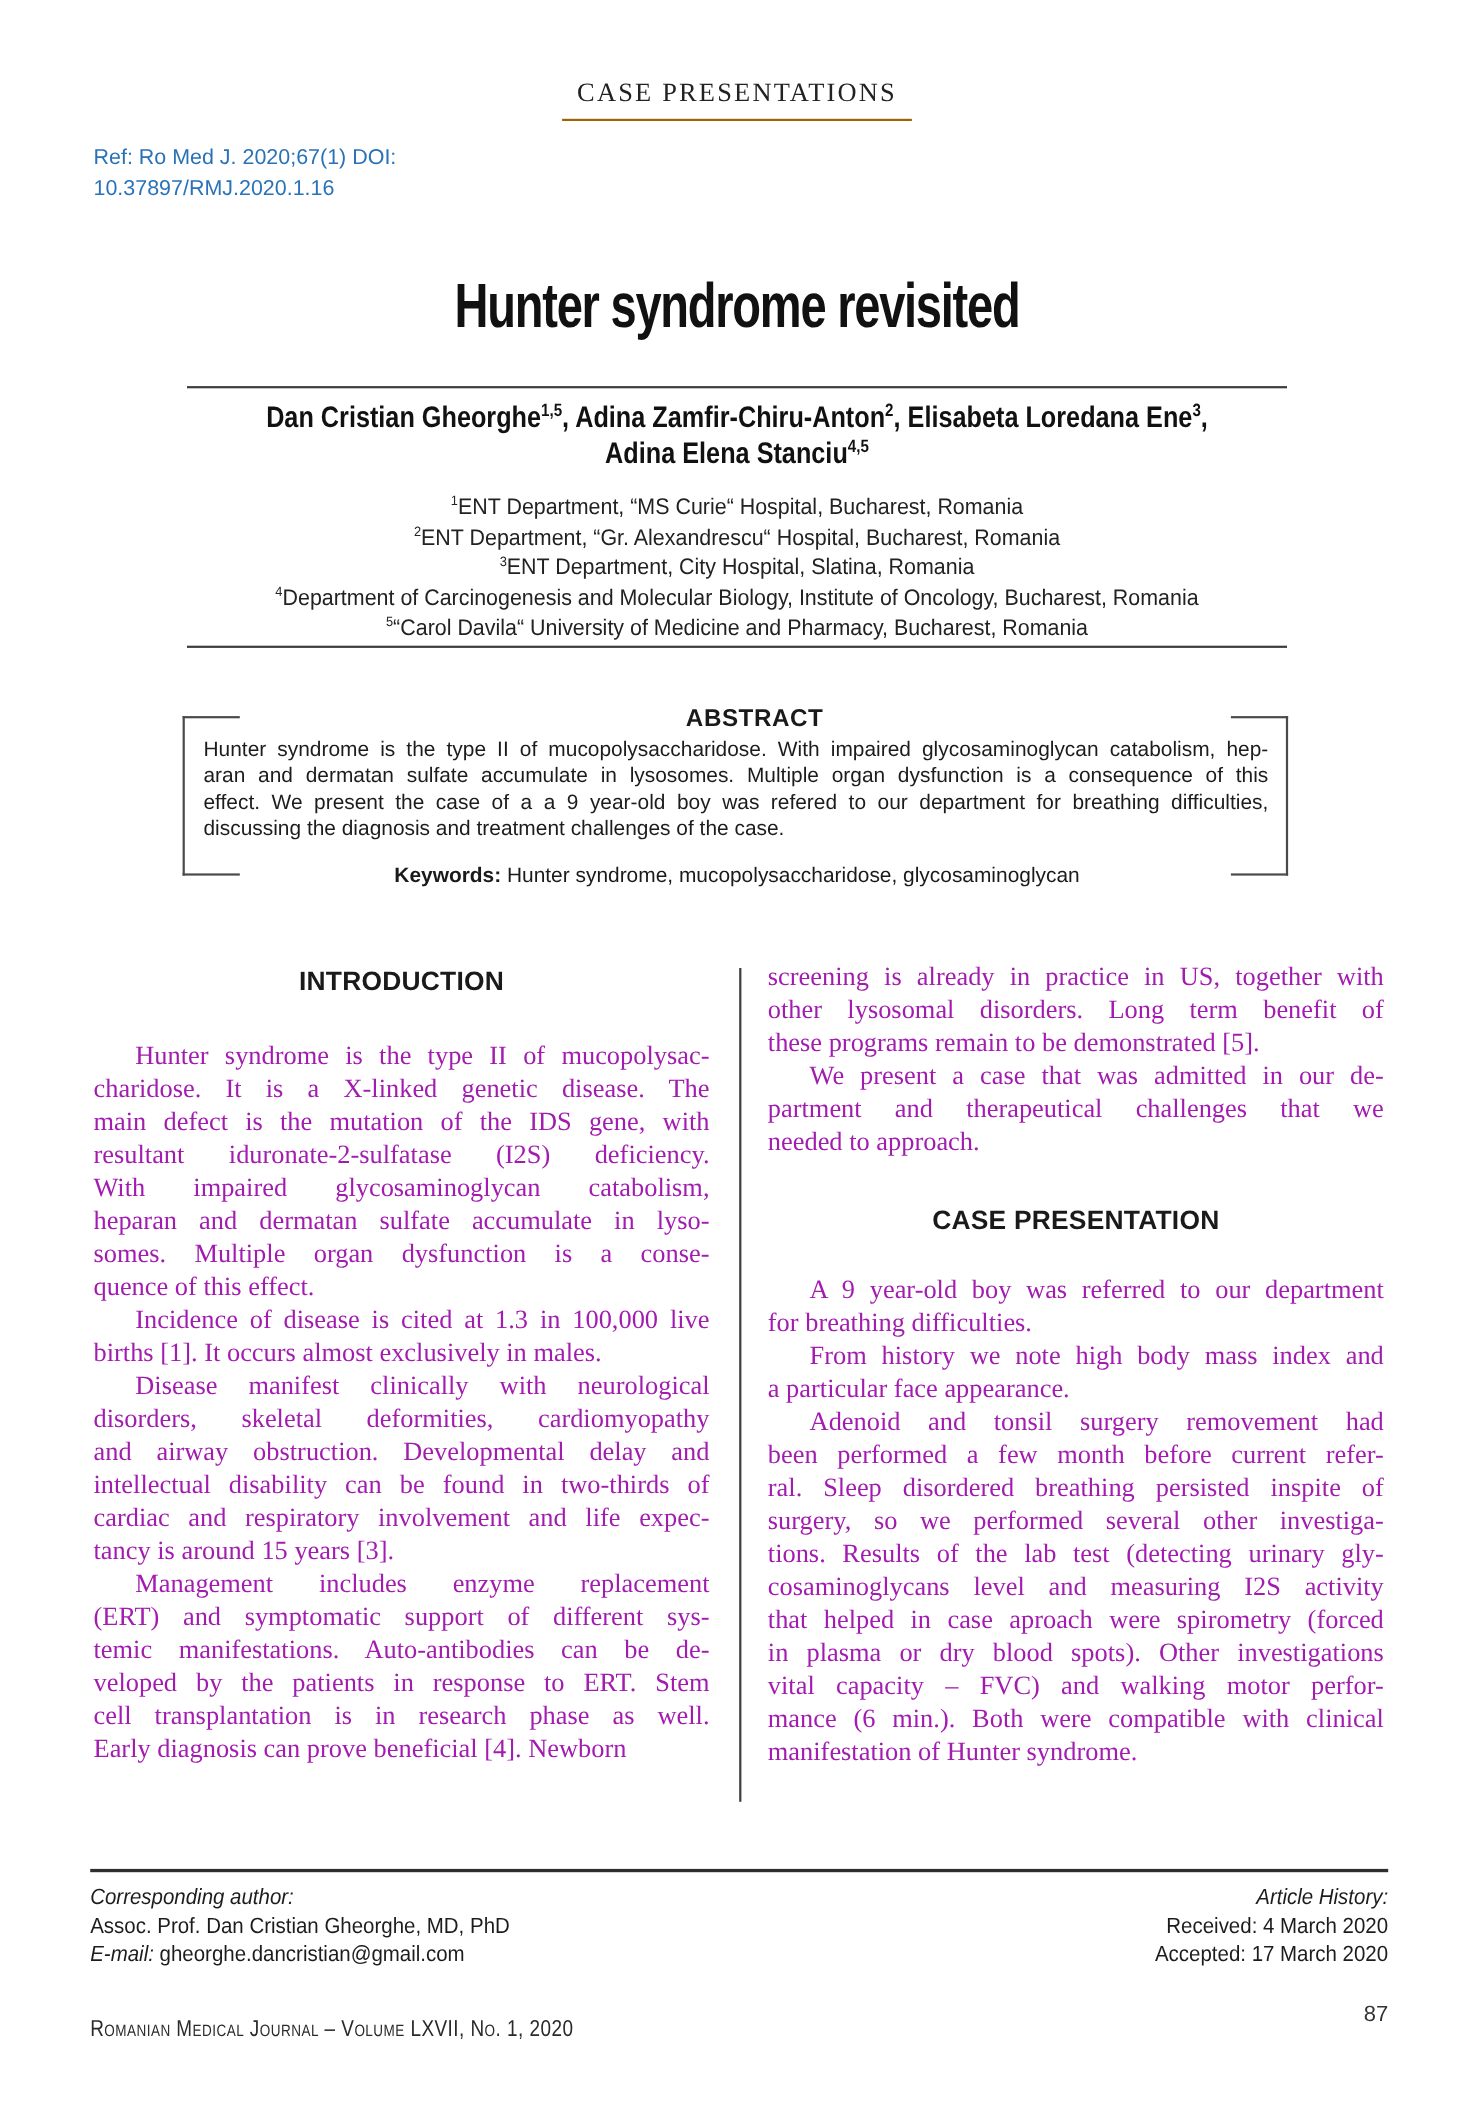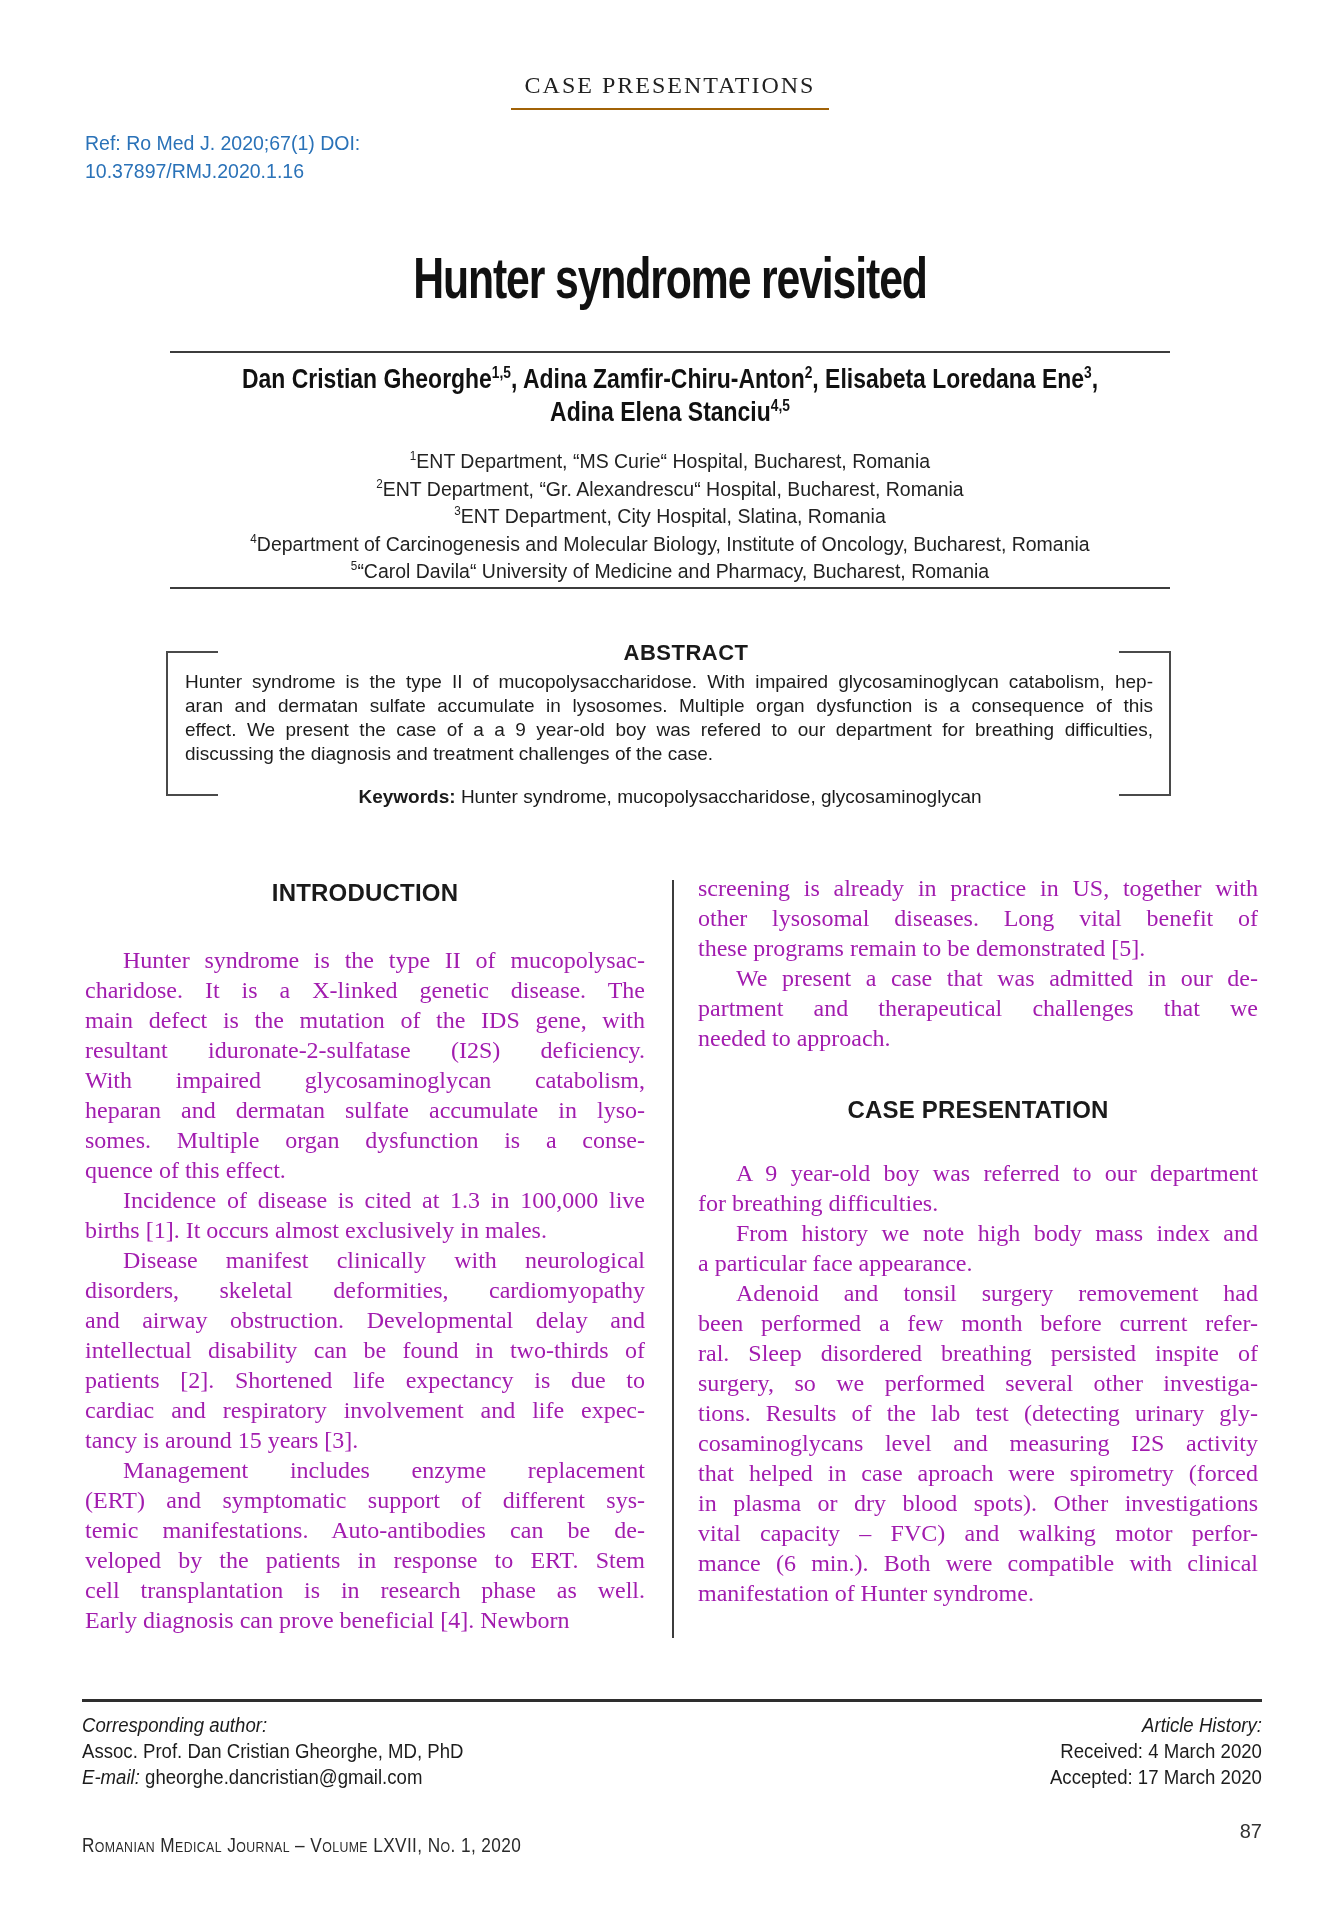--- a/index.html
+++ b/index.html
@@ -114,38 +114,37 @@
       </div>
       <div>
         <div class="jline indent">Incidence of disease is cited at 1.3 in 100,000 live</div>
         <div class="lline">births [1]. It occurs almost exclusively in males.</div>
       </div>
       <div>
         <div class="jline indent">Disease manifest clinically with neurological</div>
         <div class="jline">disorders, skeletal deformities, cardiomyopathy</div>
         <div class="jline">and airway obstruction. Developmental delay and</div>
         <div class="jline">intellectual disability can be found in two-thirds of</div>
-        <div class="jline">patients [2]. Shortened life expectancy is due to</div>
         <div class="jline">cardiac and respiratory involvement and life expec-</div>
         <div class="lline">tancy is around 15 years [3].</div>
       </div>
       <div>
         <div class="jline indent">Management includes enzyme replacement</div>
         <div class="jline">(ERT) and symptomatic support of different sys-</div>
         <div class="jline">temic manifestations. Auto-antibodies can be de-</div>
         <div class="jline">veloped by the patients in response to ERT. Stem</div>
         <div class="jline">cell transplantation is in research phase as well.</div>
         <div class="lline">Early diagnosis can prove beneficial [4]. Newborn</div>
       </div>
     </div>
 
   <div class="serif-col right-col-text1">
       <div>
         <div class="jline">screening is already in practice in US, together with</div>
-        <div class="jline">other lysosomal diseases. Long vital benefit of</div>
+        <div class="jline">other lysosomal disorders. Long term benefit of</div>
         <div class="lline">these programs remain to be demonstrated [5].</div>
       </div>
       <div>
         <div class="jline indent">We present a case that was admitted in our de-</div>
         <div class="jline">partment and therapeutical challenges that we</div>
         <div class="lline">needed to approach.</div>
       </div>
     </div>
   <div class="col-heading case-heading">CASE PRESENTATION</div>
   <div class="serif-col right-col-text2">

